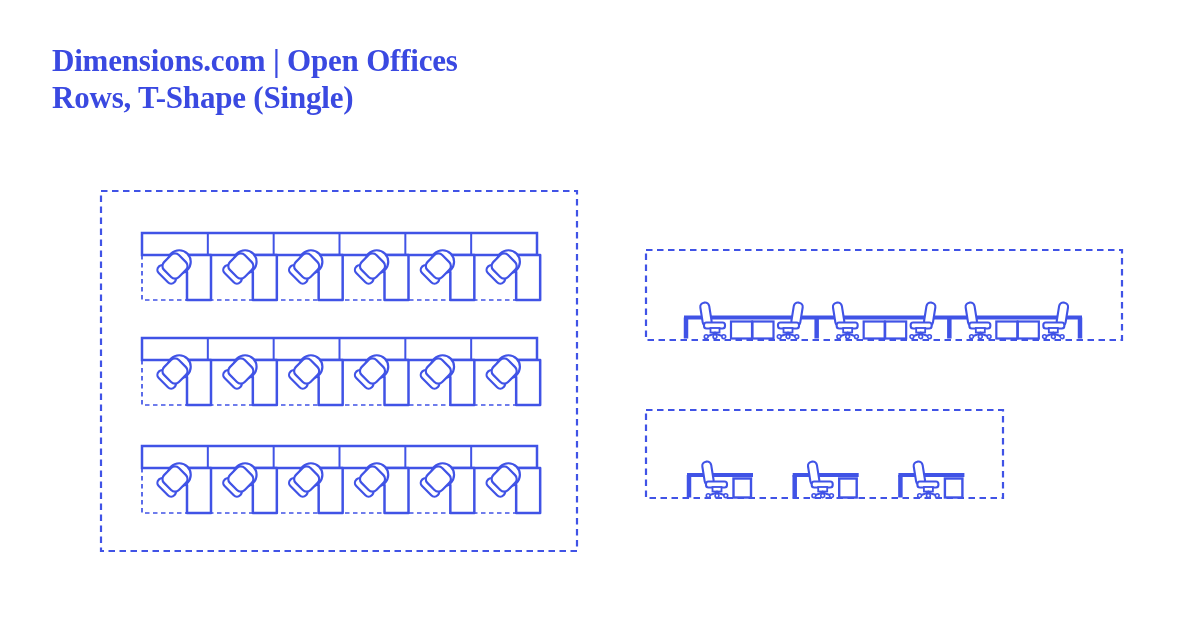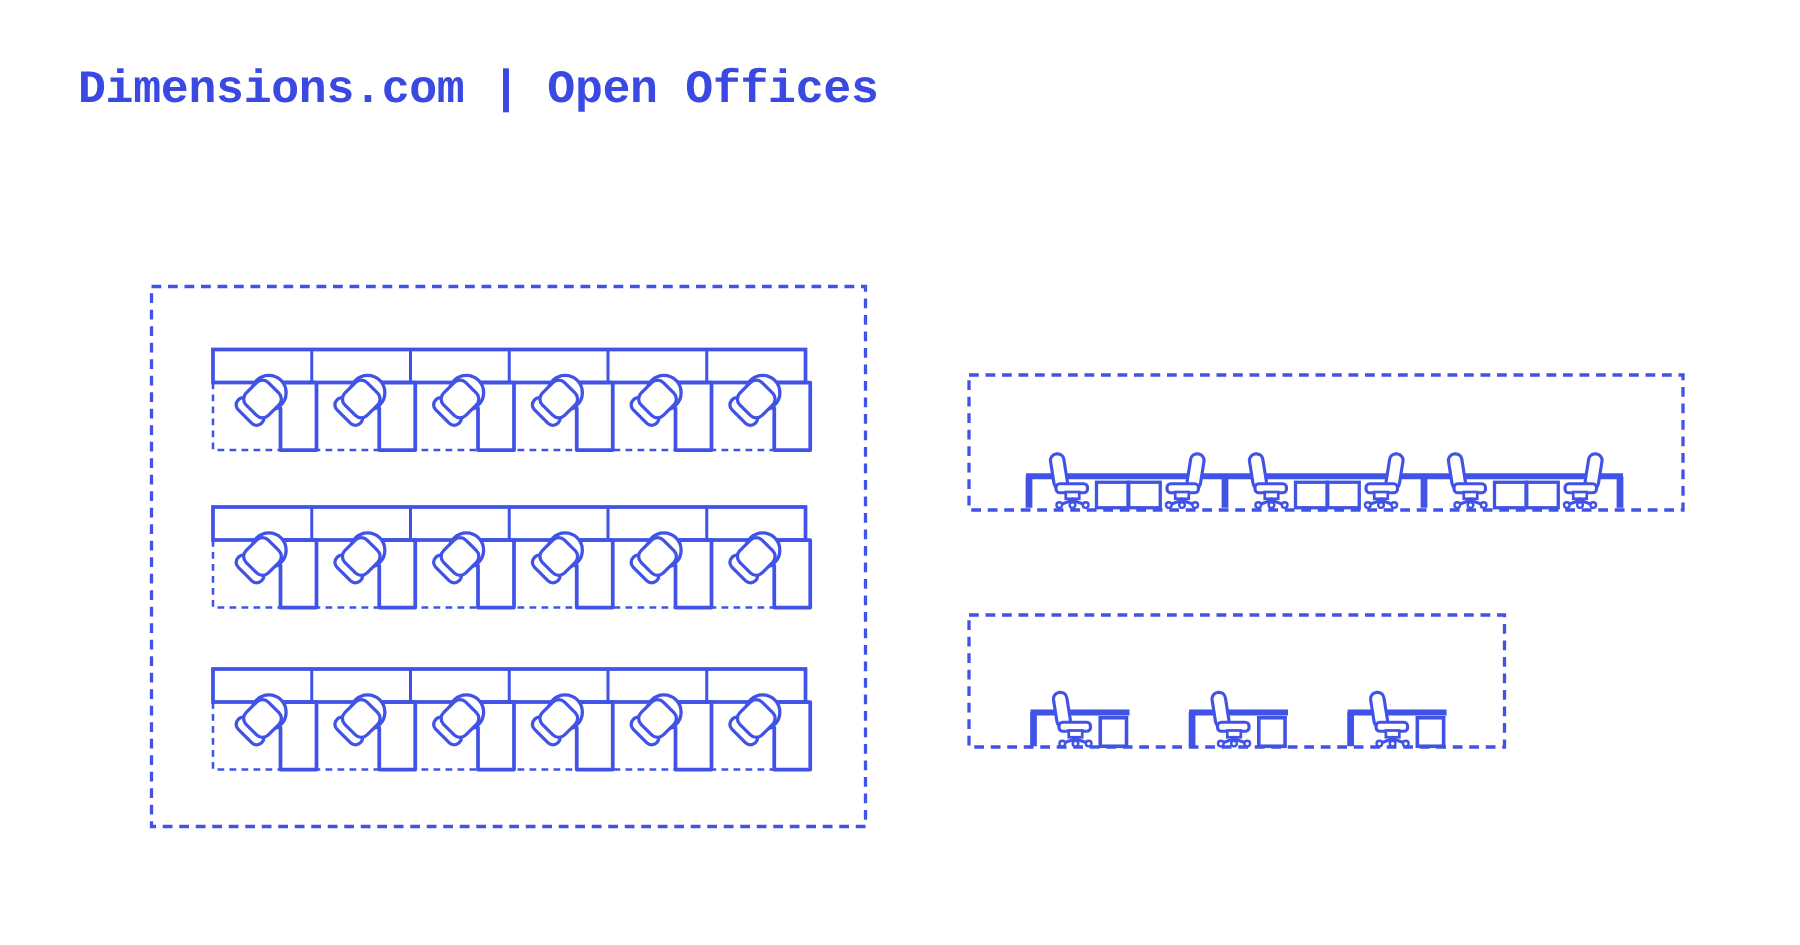--- a/index.html
+++ b/index.html
@@ -1,39 +1,39 @@
 <!DOCTYPE html>
 <html><head>
 <meta charset="utf-8">
 <style>
   html,body{margin:0;padding:0;background:#fff;}
   .canvas{
     position:relative;
     width:1200px;height:630px;
     background:#ffffff;
     overflow:hidden;
-    font-family:Liberation Mono, monospace;
+    font-family:Liberation Serif, serif;
   }
   .title{
     position:absolute;
     left:52px;top:42px;
     margin:0;
     font-size:31px;
     line-height:37px;
     font-weight:700;
     letter-spacing:-0.2px;
     color:#3A49E1;
   }
   #drawing{position:absolute;left:0;top:0;}
 </style>
 </head>
 <body>
 
 <div class="canvas">
-  <h1 class="title"><span>Dimensions.com | Open Offices</span><br></h1>
+  <h1 class="title"><span>Dimensions.com | Open Offices</span><br><span>Rows, T-Shape (Single)</span></h1>
 
   <svg id="drawing" width="1200" height="630" viewBox="0 0 1200 630" xmlns="http://www.w3.org/2000/svg">
       <g>
         <rect x="101" y="191" width="476" height="360" fill="none" stroke="#4053E6" stroke-width="2.2" stroke-dasharray="6.5 4.5"></rect>
         <g>
           <path d="M142,255 L142,300 L537,300 L537,255" fill="none" stroke="#4053E6" stroke-width="1.7" stroke-dasharray="4.5 3.5"></path>
           <rect x="142" y="233" width="395" height="22" fill="#ffffff" stroke="#4053E6" stroke-width="2.5"></rect>
           <line x1="207.83333333333331" y1="233" x2="207.83333333333331" y2="300" stroke="#4053E6" stroke-width="2"></line>
           <line x1="339.5" y1="233" x2="339.5" y2="300" stroke="#4053E6" stroke-width="2"></line>
           <line x1="471.16666666666663" y1="233" x2="471.16666666666663" y2="300" stroke="#4053E6" stroke-width="2"></line>

